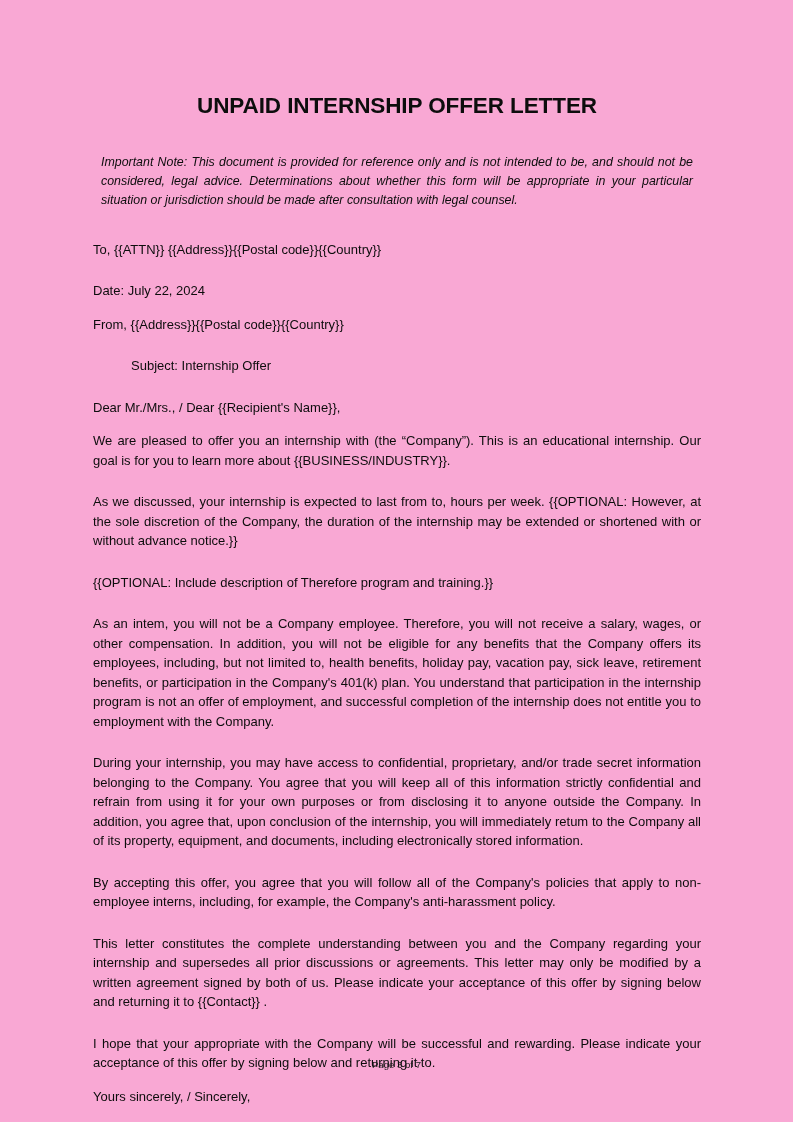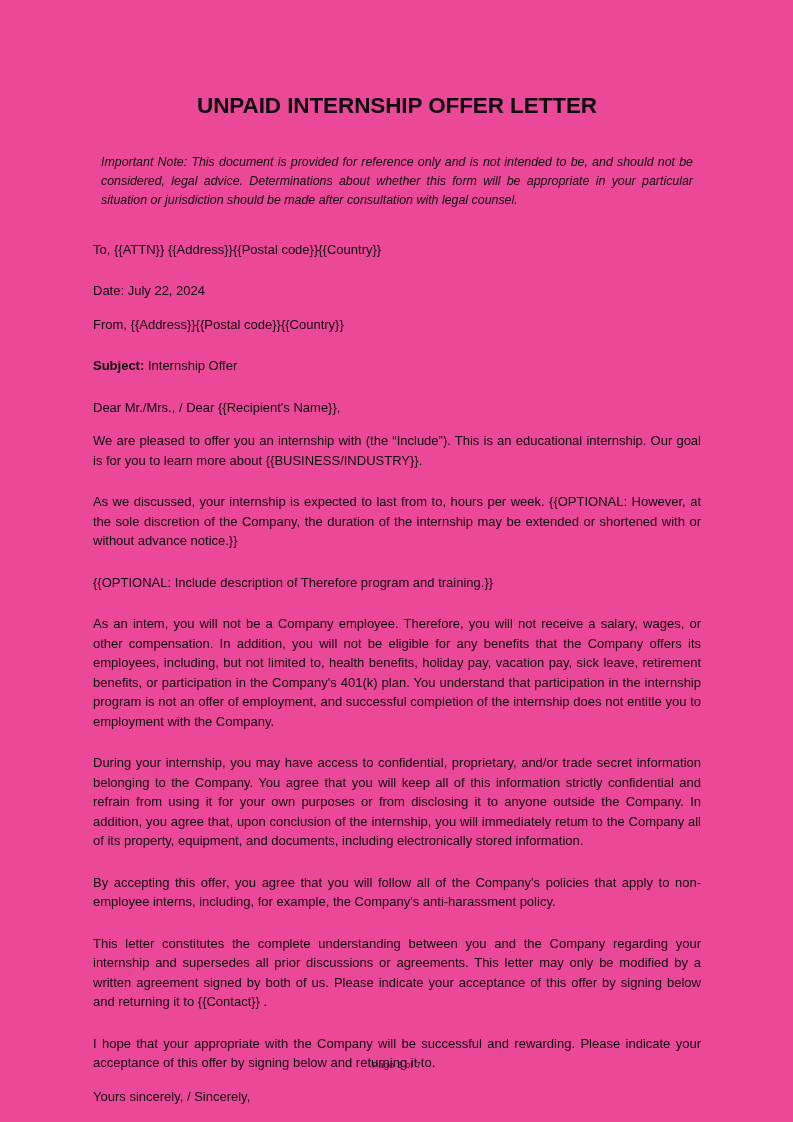--- a/index.html
+++ b/index.html
@@ -8,21 +8,21 @@
     background: #ffffff;
   }
   body {
     font-family: "Liberation Sans", sans-serif;
     color: #0d0d0d;
   }
   .page {
     position: relative;
     width: 793px;
     height: 1122px;
-    background: #ec4899;
+    background: #f9a8d4;
     box-sizing: border-box;
     overflow: hidden;
   }
   .content {
     position: absolute;
     left: 93px;
     top: 0;
     width: 608px;
   }
   .doc-title {
@@ -49,21 +49,22 @@
     margin: 0;
     padding-top: 18px;
   }
   p.tight {
     padding-top: 14px;
   }
   p.loose {
     padding-top: 22px;
   }
   .bold {
-    font-weight: bold;
+    font-weight: normal;
+    margin-left: 38px;
   }
   .footer {
     position: absolute;
     left: 0;
     top: 1059px;
     width: 793px;
     text-align: center;
     font-size: 9.6px;
     color: #1a1a1a;
   }
@@ -81,21 +82,21 @@
     <p class="body-para loose">To, {{ATTN}} {{Address}}{{Postal code}}{{Country}}</p>
 
     <p class="body-para loose">Date: July 22, 2024</p>
 
     <p class="body-para tight">From, {{Address}}{{Postal code}}{{Country}}</p>
 
     <p class="body-para loose"><span class="bold">Subject:</span> <span>Internship Offer</span></p>
 
     <p class="body-para loose">Dear Mr./Mrs., / Dear {{Recipient's Name}},</p>
 
-    <p class="body-para tight">We are pleased to offer you an internship with (the “Include”). This is an educational internship. Our goal is for you to learn more about {{BUSINESS/INDUSTRY}}.</p>
+    <p class="body-para tight">We are pleased to offer you an internship with (the “Company”). This is an educational internship. Our goal is for you to learn more about {{BUSINESS/INDUSTRY}}.</p>
 
     <p class="body-para loose">As we discussed, your internship is expected to last from to, hours per week. {{OPTIONAL: However, at the sole discretion of the Company, the duration of the internship may be extended or shortened with or without advance notice.}}</p>
 
     <p class="body-para loose">{{OPTIONAL: Include description of Therefore program and training.}}</p>
 
     <p class="body-para loose">As an intem, you will not be a Company employee. Therefore, you will not receive a salary, wages, or other compensation. In addition, you will not be eligible for any benefits that the Company offers its employees, including, but not limited to, health benefits, holiday pay, vacation pay, sick leave, retirement benefits, or participation in the Company's 401(k) plan. You understand that participation in the internship program is not an offer of employment, and successful completion of the internship does not entitle you to employment with the Company.</p>
 
     <p class="body-para loose">During your internship, you may have access to confidential, proprietary, and/or trade secret information belonging to the Company. You agree that you will keep all of this information strictly confidential and refrain from using it for your own purposes or from disclosing it to anyone outside the Company. In addition, you agree that, upon conclusion of the internship, you will immediately retum to the Company all of its property, equipment, and documents, including electronically stored information.</p>
 
     <p class="body-para loose">By accepting this offer, you agree that you will follow all of the Company's policies that apply to non-employee interns, including, for example, the Company's anti-harassment policy.</p>

